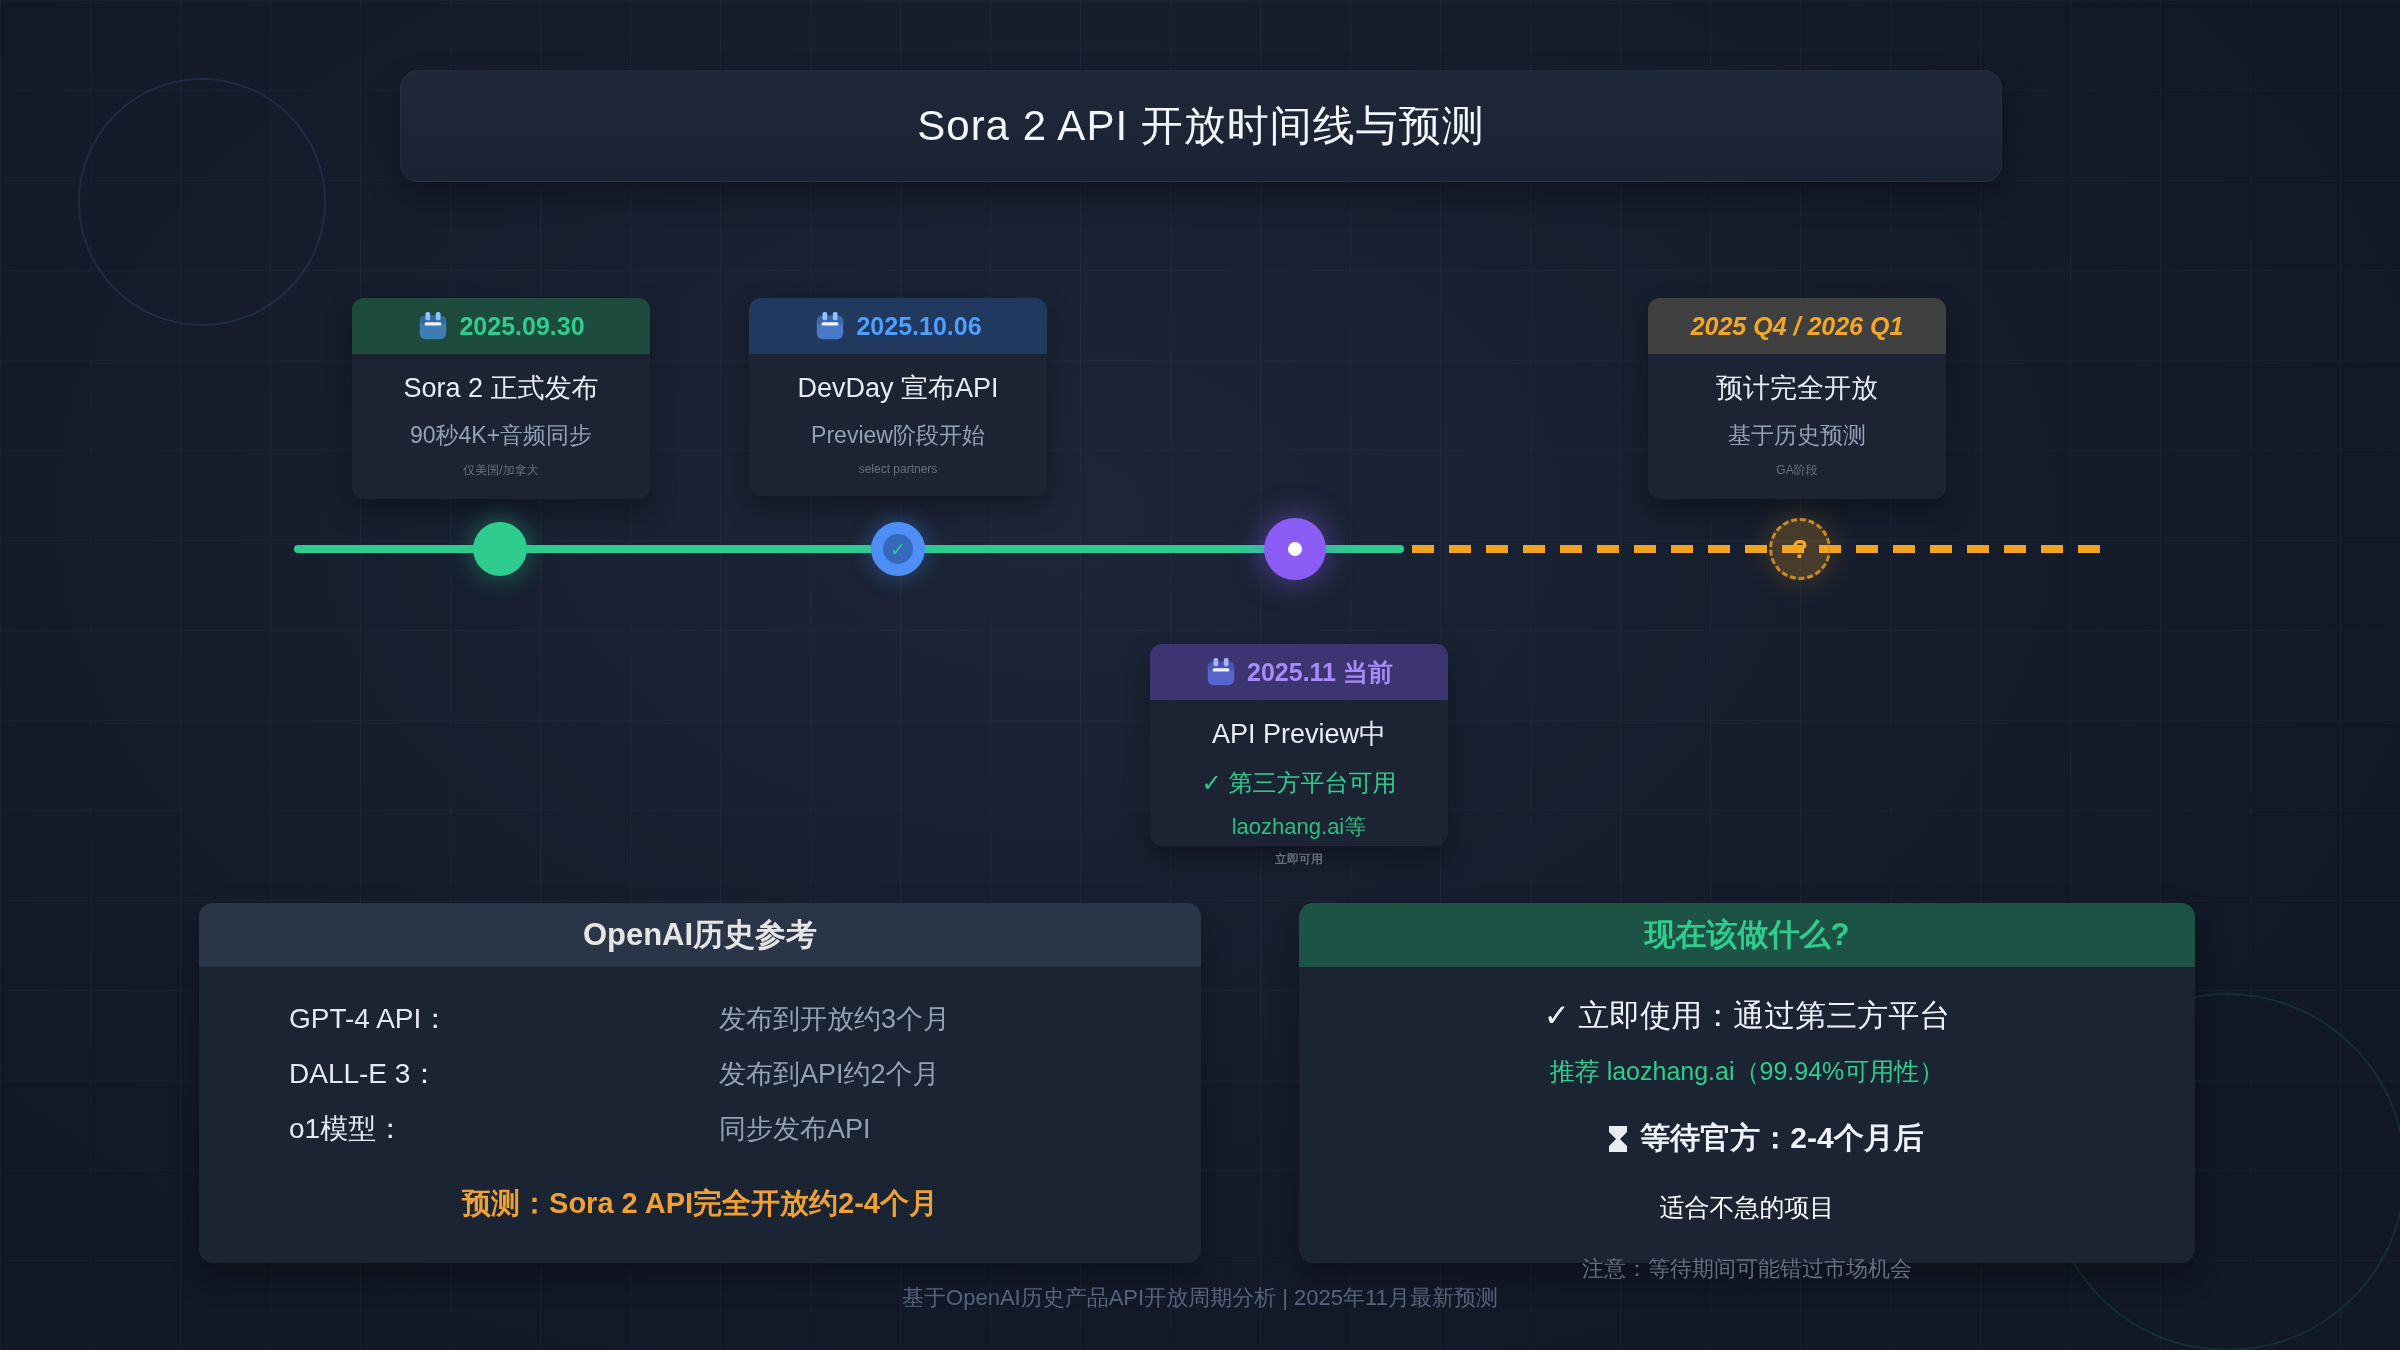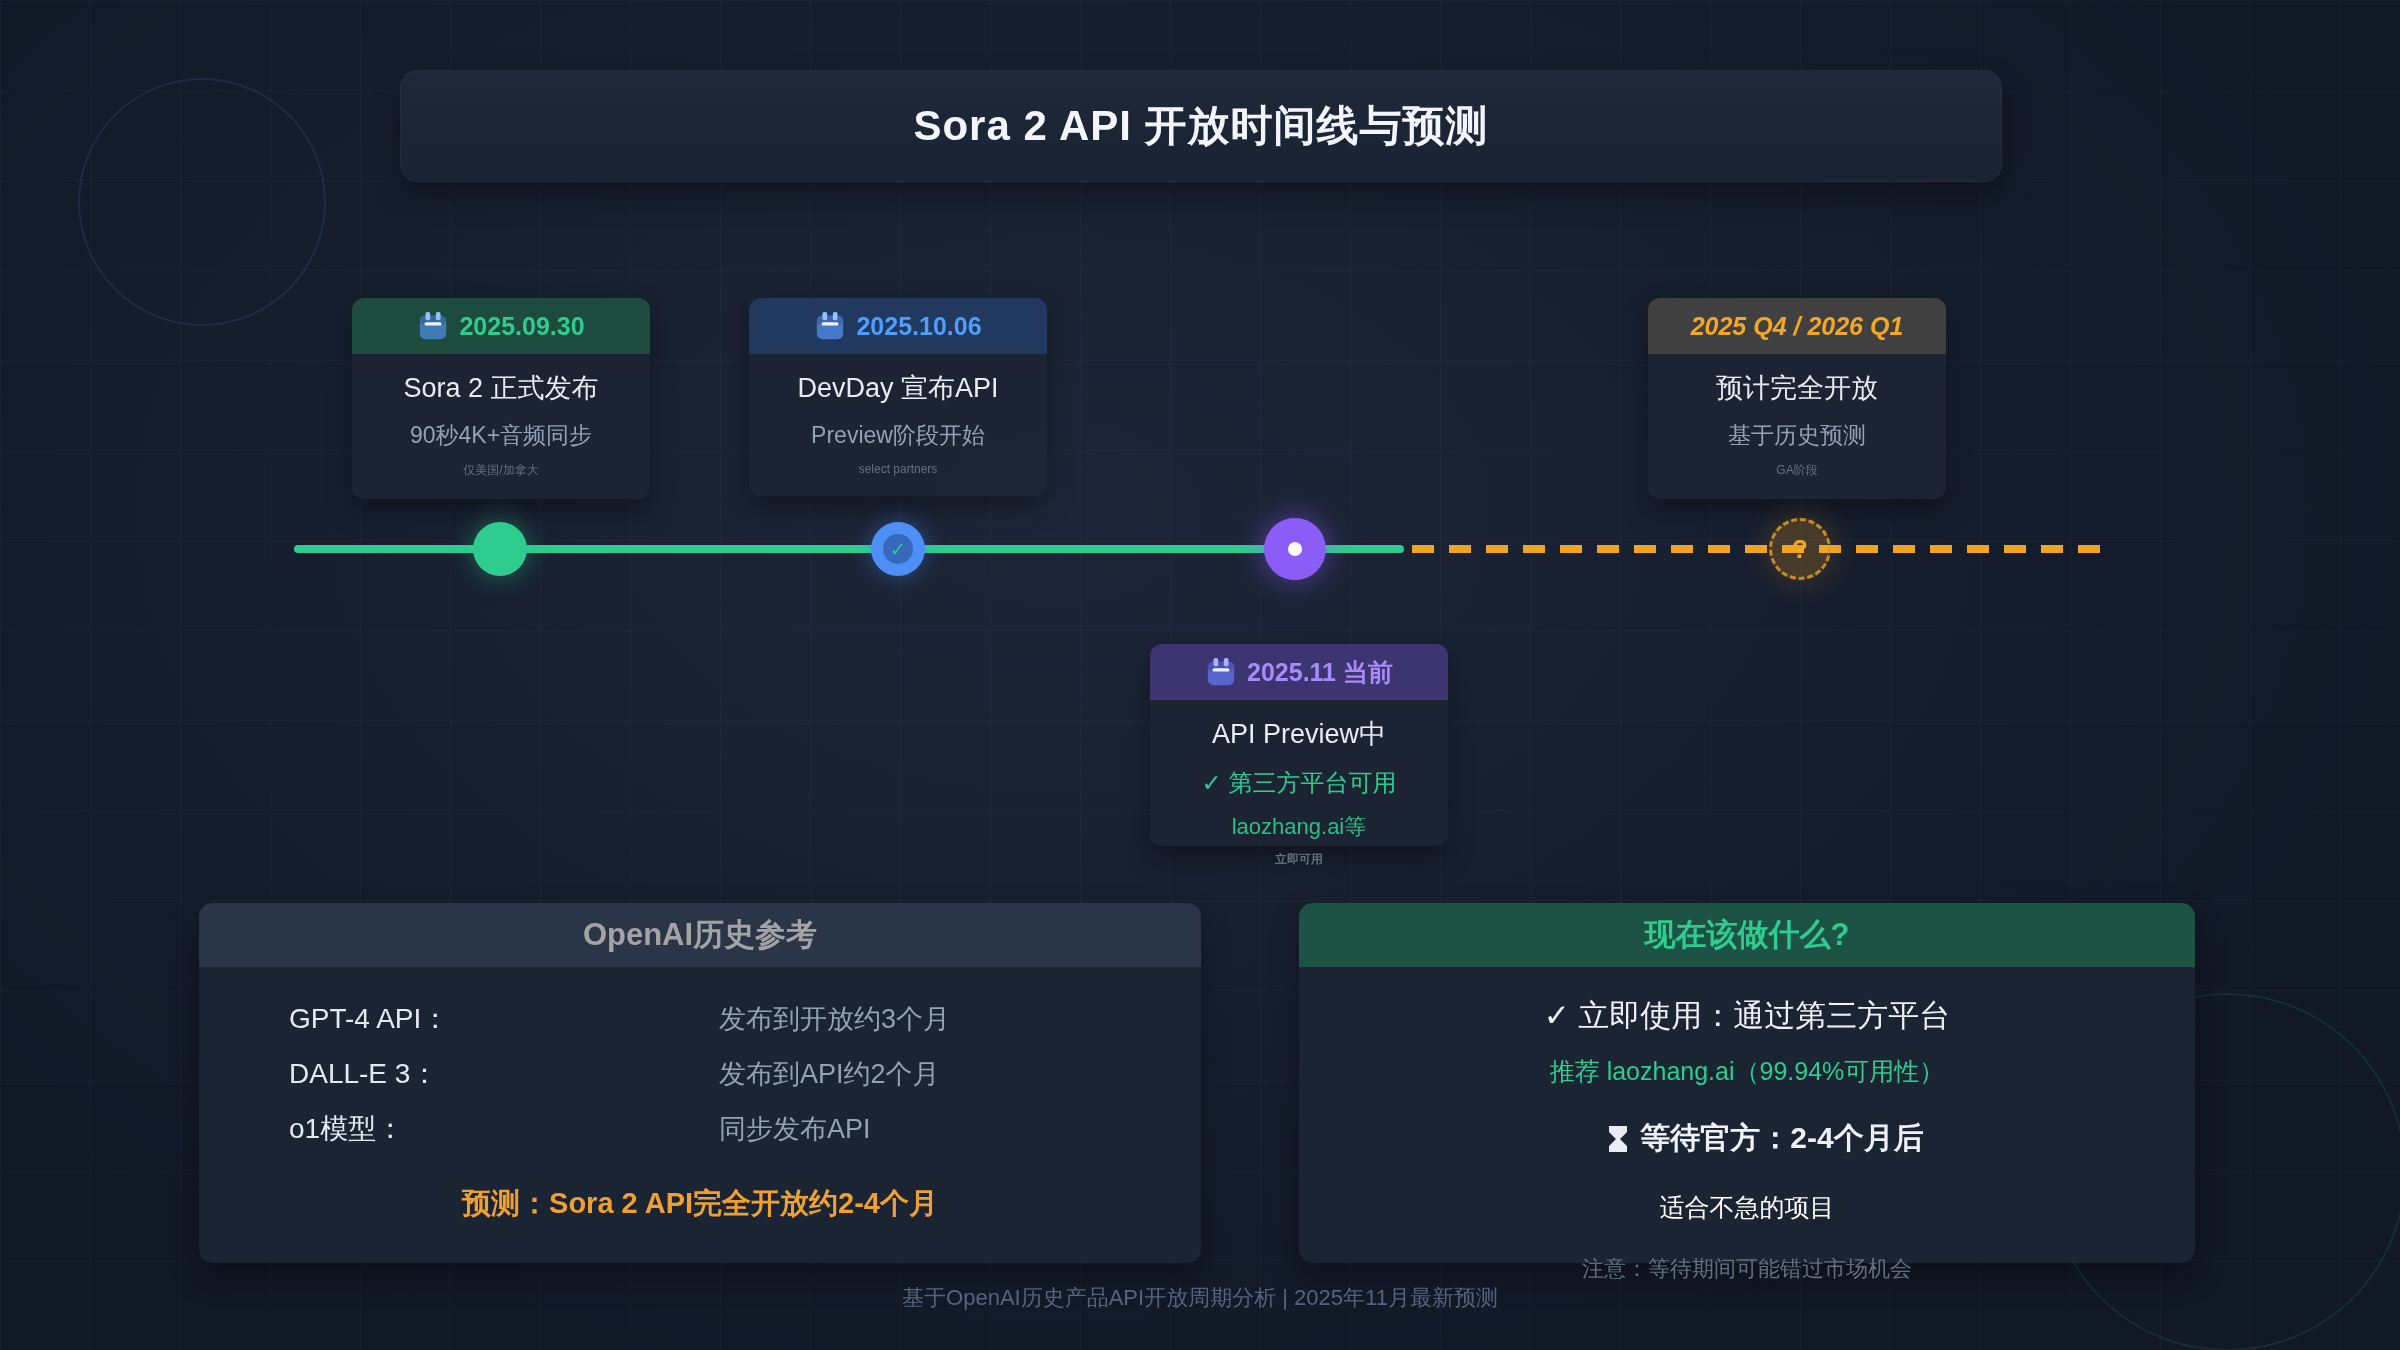--- a/index.html
+++ b/index.html
@@ -12,21 +12,21 @@
     background-size:90px 90px;}
   .deco-circle{position:absolute;border-radius:50%;}
   .deco-tl{left:78px;top:78px;width:244px;height:244px;border:2px solid rgba(96,140,210,.14);}
   .deco-br{left:2048px;top:993px;width:354px;height:354px;border:2px solid rgba(46,204,142,.13);}
 
   .title-panel{position:absolute;left:400px;top:70px;width:1600px;height:110px;
     background:linear-gradient(180deg,#1e2839 0%,#1a2333 100%);
     border:1px solid rgba(130,150,180,.08);border-radius:18px;
     box-shadow:0 14px 30px rgba(0,0,0,.32);
     display:flex;align-items:center;justify-content:center;}
-  .title-panel h1{margin:0;font-size:42px;font-weight:700;color:#f2f6fb;letter-spacing:1px;}
+  .title-panel h1{margin:0;font-size:42px;font-weight:400;color:#f2f6fb;letter-spacing:1px;}
 
   .event-card{position:absolute;width:298px;background:rgba(28,37,52,.95);border-radius:12px;
     box-shadow:0 12px 26px rgba(0,0,0,.35);text-align:center;}
   .card-header{height:56px;display:flex;align-items:center;justify-content:center;gap:10px;
     border-radius:12px 12px 0 0;font-size:25px;font-weight:bold;}
   .hdr-green{background:#1d4b3e;color:#2ecc8e;--cal-body:#3f7cb4;--cal-top:#36689c;--cal-tab:#8fc2ff;}
   .hdr-blue{background:#21395f;color:#4d9eff;--cal-body:#4878c8;--cal-top:#3d66ae;--cal-tab:#8fc2ff;}
   .hdr-orange{background:#404040;color:#f5a623;font-style:italic;}
   .hdr-purple{background:#3d3572;color:#a78bfa;--cal-body:#5865cc;--cal-top:#4a54b2;--cal-tab:#a6b4ff;}
   .cal-icon{display:inline-flex;}
@@ -49,21 +49,21 @@
   .dot-purple .pulse{width:14px;height:14px;border-radius:50%;background:#ffffff;}
   .dot-orange{left:1769px;top:518px;width:56px;height:56px;background:rgba(245,166,35,.22);
     border:3px dashed rgba(222,154,36,.85);box-shadow:0 0 30px rgba(245,166,35,.22);
     font-size:26px;font-weight:bold;color:#f5a623;}
 
   .panel{position:absolute;top:903px;height:360px;background:rgba(27,36,51,.96);border-radius:14px;
     box-shadow:0 14px 30px rgba(0,0,0,.32);}
   .panel-left{left:199px;width:1002px;}
   .panel-right{left:1299px;width:896px;}
   .panel-header{height:64px;display:flex;align-items:center;justify-content:center;border-radius:14px 14px 0 0;}
-  .panel-left .panel-header{background:#2b3548;color:#a3a3a3;font-size:31px;font-weight:600;}
+  .panel-left .panel-header{background:#2b3548;color:#e5e5e5;font-size:31px;font-weight:600;}
   .panel-right .panel-header{background:#1d5345;color:#2ecc8e;font-size:31px;font-weight:700;}
   .history-rows{padding-top:24px;}
   .history-row{display:flex;align-items:center;height:55px;padding:0 90px;}
   .history-label{width:430px;font-size:28px;color:#e4eaf2;text-align:left;}
   .history-value{font-size:27px;color:#93a1b3;text-align:left;}
   .history-prediction{margin-top:28px;text-align:center;font-size:29px;font-weight:bold;color:#f0a030;}
 
   .action-body{text-align:center;padding-top:28px;}
   .action-line1{font-size:31px;color:#eef2f8;}
   .action-line2{margin-top:18px;font-size:25px;color:#2ecc8e;}

